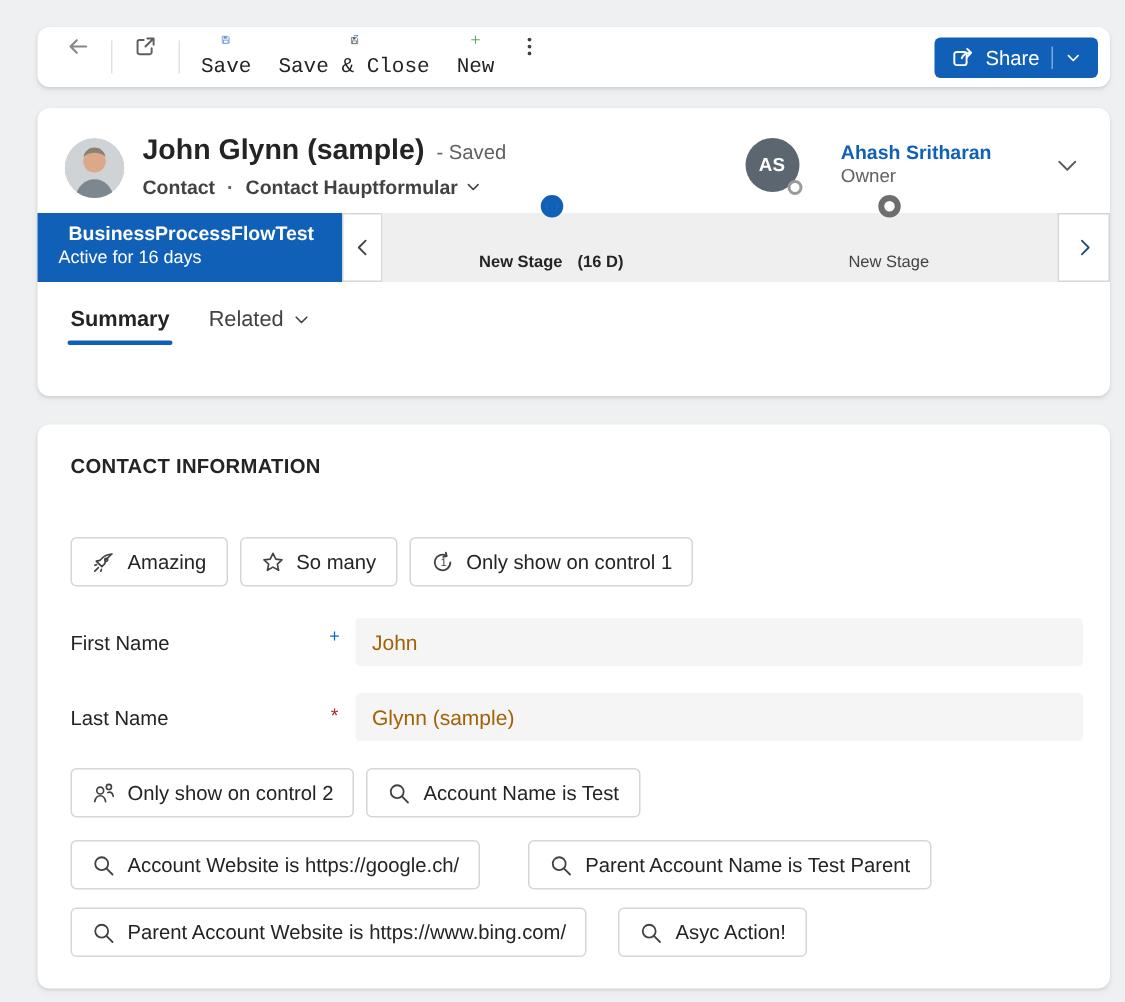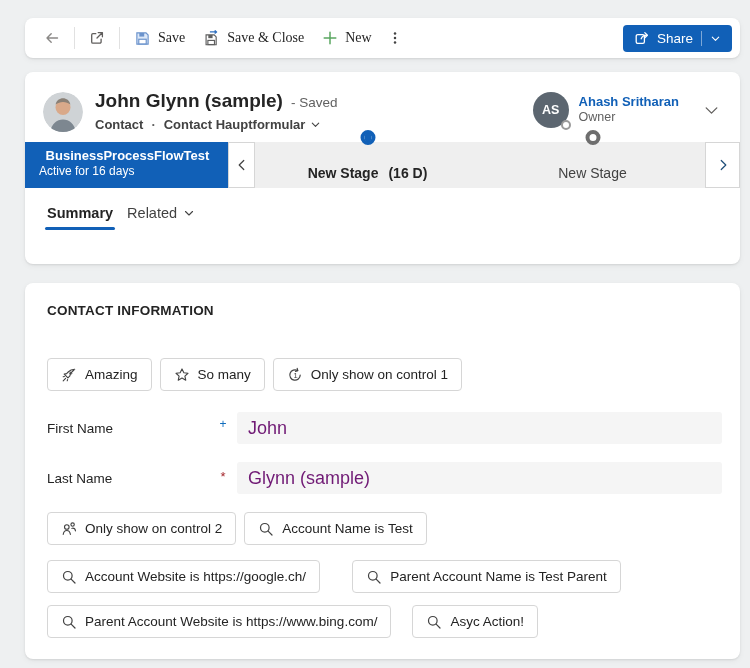--- a/index.html
+++ b/index.html
@@ -16,42 +16,43 @@
     background:#fff; border-radius:8px;
     box-shadow:0 1px 2px rgba(0,0,0,.09), 0 2px 6px rgba(0,0,0,.05);
   }
 
   
   .toolbar { top:18px; height:40px; display:flex; align-items:center; padding:0 8px 0 10px; }
   .tb-btn {
     display:inline-flex; align-items:center; gap:7px;
     height:30px; padding:0 9px; border:none; background:transparent;
     border-radius:4px; font-size:14px; color:#242424; cursor:pointer;
-    font-family:Liberation Serif, serif;
+    font-family:Liberation Mono, monospace;
+    flex-direction:column;
   }
   .tb-divider { width:1px; height:22px; background:#e1e1e1; margin:0 5px; }
   .share-btn {
     margin-left:auto; display:inline-flex; align-items:center; gap:7px;
     height:27px; padding:0 11px; border:none; border-radius:4px;
     background:#1160b7; color:#fff; font-size:13.5px; cursor:pointer;
     font-family:"Liberation Sans", sans-serif;
   }
   .share-sep { width:1px; height:15px; background:rgba(255,255,255,.45); margin:0 1px; }
 
   
   .header-card { top:72px; height:192px; }
   .header-row { display:flex; align-items:flex-start; padding:18px 20px 0 18px; }
   .entity-avatar { width:40px; height:40px; border-radius:50%; overflow:hidden; flex:0 0 auto; margin-top:2px; }
   .title-block { margin-left:12px; flex:1; min-width:0; }
   .title-line { display:flex; align-items:baseline; gap:8px; }
   .record-title { font-size:19px; font-weight:bold; color:#242424; white-space:nowrap; }
   .saved-status { font-size:13.5px; color:#616161; }
   .subtitle-line { margin-top:5px; display:flex; align-items:center; gap:8px; font-size:13px; font-weight:bold; color:#424242; }
   .form-selector { display:inline-flex; align-items:center; gap:5px; cursor:pointer; }
-  .owner-block { display:flex; align-items:center; gap:10px; margin-top:2px; }
+  .owner-block { display:flex; align-items:center; gap:28px; margin-top:2px; }
   .owner-avatar { position:relative; width:36px; height:36px; border-radius:50%; background:#5c6670; color:#fff;
     display:flex; align-items:center; justify-content:center; font-size:12.5px; font-weight:bold; }
   .presence { position:absolute; right:-2px; bottom:-2px; width:10px; height:10px; border-radius:50%;
     background:#fff; border:2px solid #9a9a9a; }
   .owner-name { font-size:13px; font-weight:bold; color:#1160b7; line-height:1.25; }
   .owner-role { font-size:12.5px; color:#616161; line-height:1.25; }
   .owner-chevron { margin-left:14px; cursor:pointer; }
 
   
   .bpf { display:flex; align-items:stretch; height:46px; margin-top:10px; }
@@ -68,25 +69,25 @@
   .bpf-track { flex:1; background:#efefef; display:flex; }
   .stage { flex:1; position:relative; display:flex; align-items:flex-end; justify-content:center; padding-bottom:7px; cursor:pointer; }
   .stage-circle {
     position:absolute; top:-12px; left:50%; transform:translateX(-50%);
     width:15px; height:15px; border-radius:50%; background:#fff;
     display:flex; align-items:center; justify-content:center;
   }
   .stage-circle.active { border:4.5px solid #1160b7; }
   .stage-circle.inactive { border:4.5px solid #6e6e6e; }
   .stage-dot { width:9px; height:9px; border-radius:50%; background:#1160b7; }
-  .stage-label { font-size:14px; color:#424242; display:flex; gap:10px;justify-content:center; }
+  .stage-label { font-size:11px; color:#424242; display:flex; gap:10px;justify-content:center; }
   .stage.active .stage-label { font-weight:bold; color:#242424; }
 
   
-  .tabs { display:flex; gap:14px; padding:17px 20px 0 22px; }
+  .tabs { display:flex; gap:26px; padding:17px 20px 0 22px; }
   .tab { font-size:14.5px; color:#424242; cursor:pointer; padding-bottom:9px; position:relative; display:inline-flex; align-items:center; gap:6px; }
   .tab.active { font-weight:bold; color:#242424; }
   .tab.active::after { content:""; position:absolute; left:-2px; right:-2px; bottom:0; height:3px; background:#1160b7; border-radius:2px; }
 
   
   .main-card { top:283px; height:376px; padding:20px 18px 0 22px; }
   .section-title { font-size:13.5px; font-weight:bold; color:#242424; letter-spacing:.2px; }
   .btn-row { display:flex; gap:8px; flex-wrap:nowrap; }
   .row1 { margin-top:40px; }
   .row2 { margin-top:18px; }
@@ -99,21 +100,21 @@
     font-family:"Liberation Sans", sans-serif;
   }
   .field-row { display:flex; align-items:center; margin-top:18px; }
   .field-row.first { margin-top:21px; }
   .field-label { width:162px; font-size:13.5px; color:#242424; flex:0 0 auto; }
   .field-marker { width:28px; flex:0 0 auto; text-align:center; font-size:11px; }
   .marker-recommended { color:#0f6cbd; font-size:12px; position:relative; top:-4px; }
   .marker-required { color:#a4262c; font-size:13px; position:relative; top:-2px; }
   .field-input {
     flex:1; height:32px; background:#f5f5f5; border:none; border-radius:3px;
-    font-size:18px; color:#701a75; padding:0 11px;
+    font-size:14px; color:#a16207; padding:0 11px;
     font-family:"Liberation Sans", sans-serif;
   }
 
   svg.ic { display:block; }
 </style>
 </head>
 <body>
 
 <div class="card toolbar">
   <button class="tb-btn" title="">

